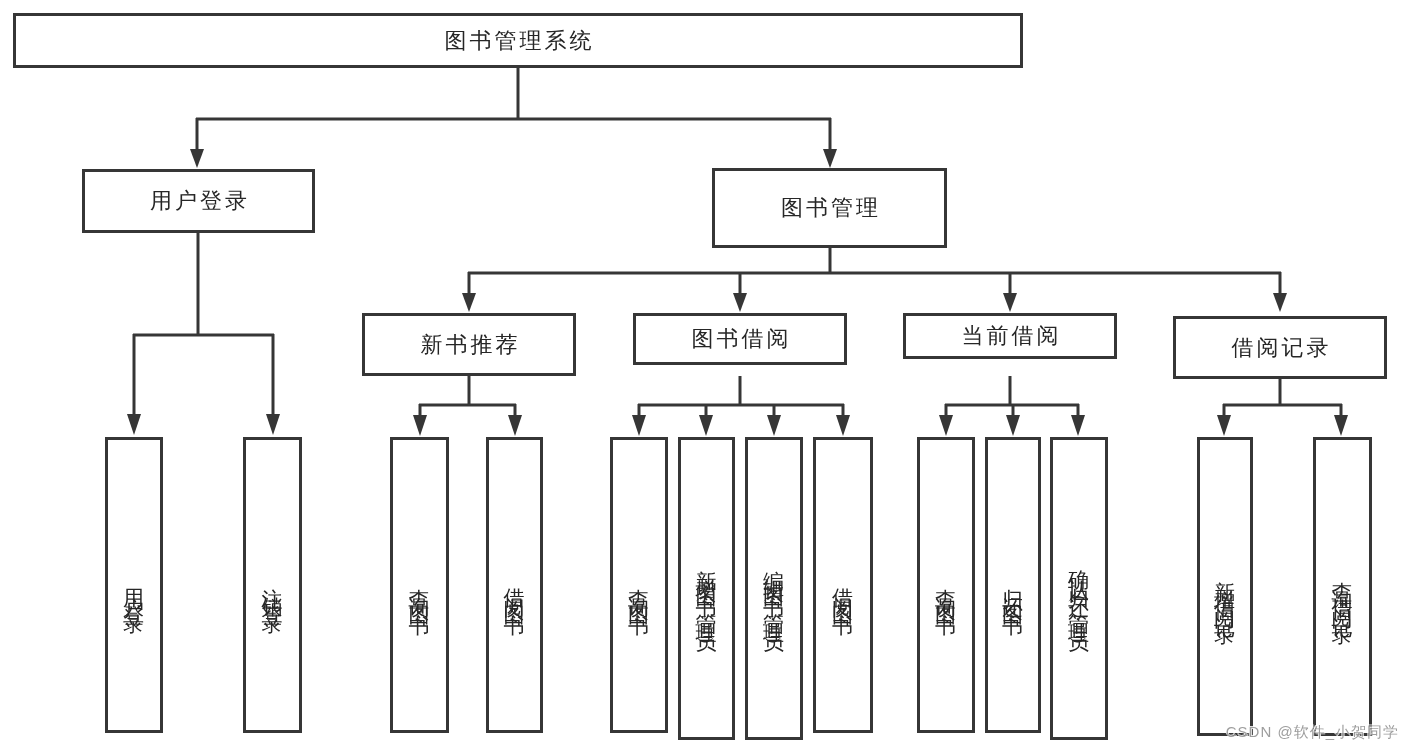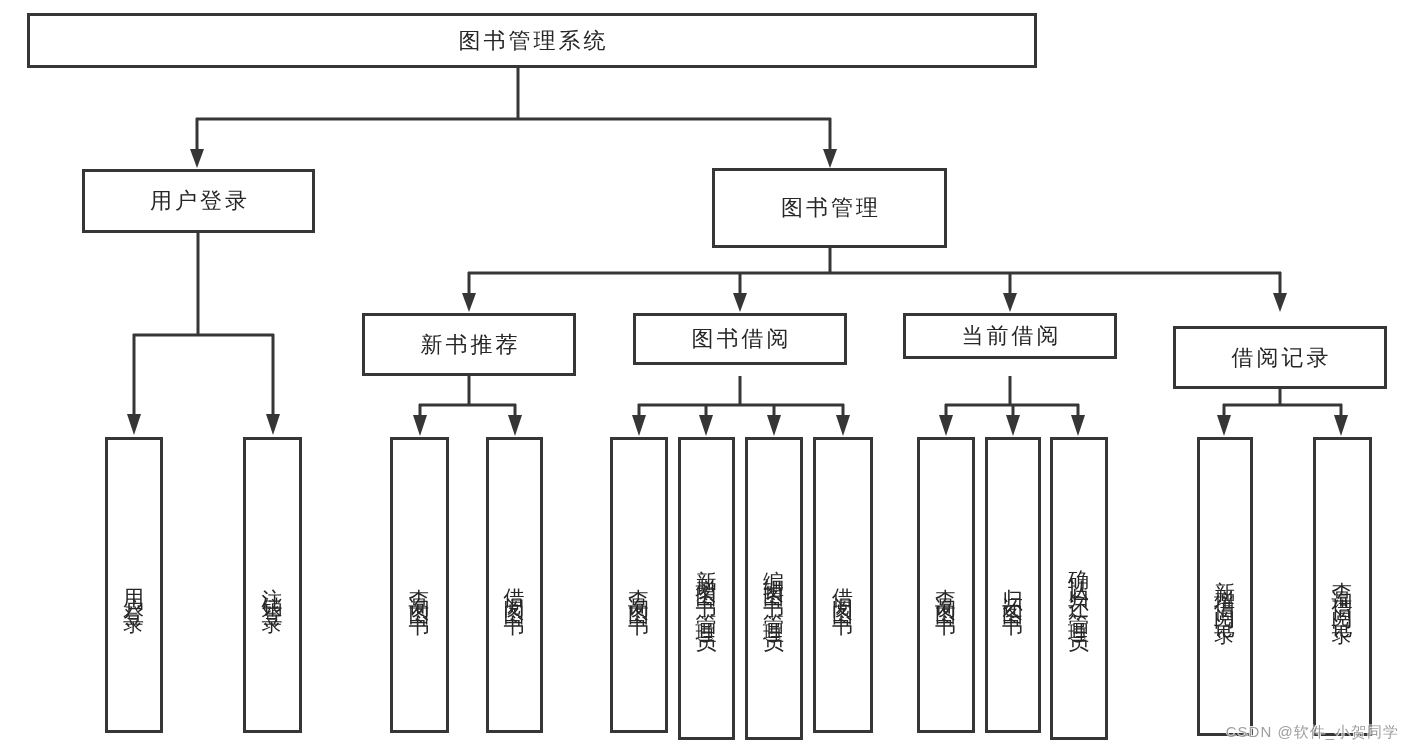--- a/index.html
+++ b/index.html
@@ -107,41 +107,41 @@
     <polygon points="1071,415 1085,415 1078,436"></polygon>
 
     <line x1="1280" y1="376" x2="1280" y2="406"></line>
     <line x1="1223" y1="405" x2="1342" y2="405"></line>
     <line x1="1224" y1="404" x2="1224" y2="419"></line>
     <polygon points="1217,415 1231,415 1224,436"></polygon>
     <line x1="1341" y1="404" x2="1341" y2="419"></line>
     <polygon points="1334,415 1348,415 1341,436"></polygon>
   </svg>
 
-  <div class="node h" style="left:13px;top:13px;width:1010px;height:55px;margin-left:14px;">
+  <div class="node h" style="left:13px;top:13px;width:1010px;height:55px;">
     <span>图书管理系统</span>
   </div>
 
   <div class="node h" style="left:82px;top:169px;width:233px;height:64px;">
     <span>用户登录</span>
   </div>
   <div class="node h" style="left:712px;top:168px;width:235px;height:80px;">
     <span>图书管理</span>
   </div>
 
   <div class="node h" style="left:362px;top:313px;width:214px;height:63px;">
     <span>新书推荐</span>
   </div>
   <div class="node h" style="left:633px;top:313px;width:214px;height:52px;">
     <span>图书借阅</span>
   </div>
   <div class="node h" style="left:903px;top:313px;width:214px;height:46px;">
     <span>当前借阅</span>
   </div>
-  <div class="node h" style="left:1173px;top:326px;width:214px;height:63px;">
+  <div class="node h" style="left:1173px;top:316px;width:214px;height:63px;">
     <span>借阅记录</span>
   </div>
 
   <div class="node v" style="left:105px;top:437px;width:58px;height:296px;">
     <span>用户登录</span>
   </div>
   <div class="node v" style="left:243px;top:437px;width:59px;height:296px;">
     <span>注销登录</span>
   </div>
 

